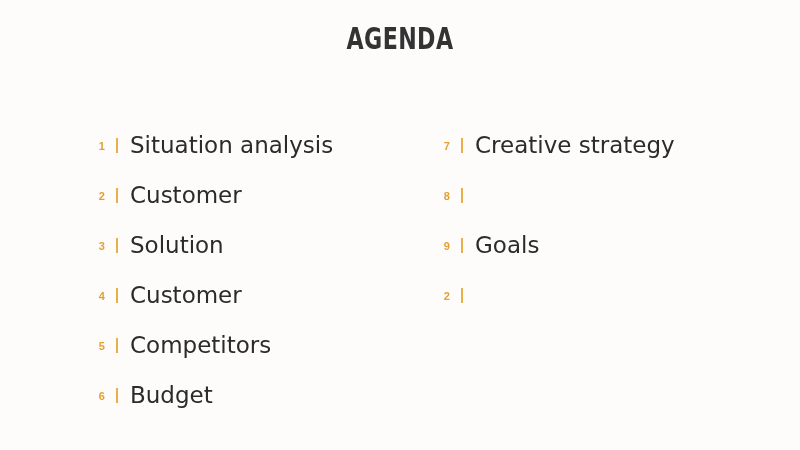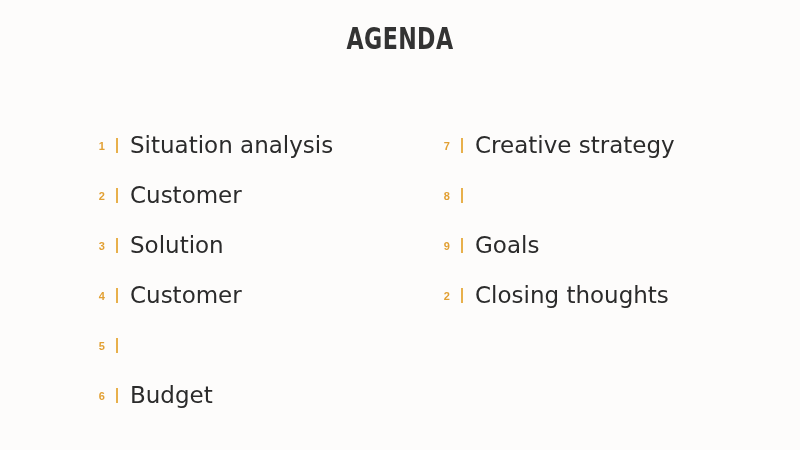--- a/index.html
+++ b/index.html
@@ -119,20 +119,21 @@
 
       <div class="agenda-item">
         <span class="item-number">4</span>
         <span class="item-divider"></span>
         <span class="item-label">Customer</span>
       </div>
 
       <div class="agenda-item">
         <span class="item-number">5</span>
         <span class="item-divider"></span>
+        <span class="item-label">Competitors</span>
       </div>
 
       <div class="agenda-item">
         <span class="item-number">6</span>
         <span class="item-divider"></span>
         <span class="item-label">Budget</span>
       </div>
 
     </div>
 
@@ -152,20 +153,19 @@
       <div class="agenda-item">
         <span class="item-number">9</span>
         <span class="item-divider"></span>
         <span class="item-label">Goals</span>
       </div>
 
 
       <div class="agenda-item">
         <span class="item-number">2</span>
         <span class="item-divider"></span>
-        <span class="item-label">Closing thoughts</span>
       </div>
 
     </div>
 
   </div>
 
 </div>
 
 </body></html>

